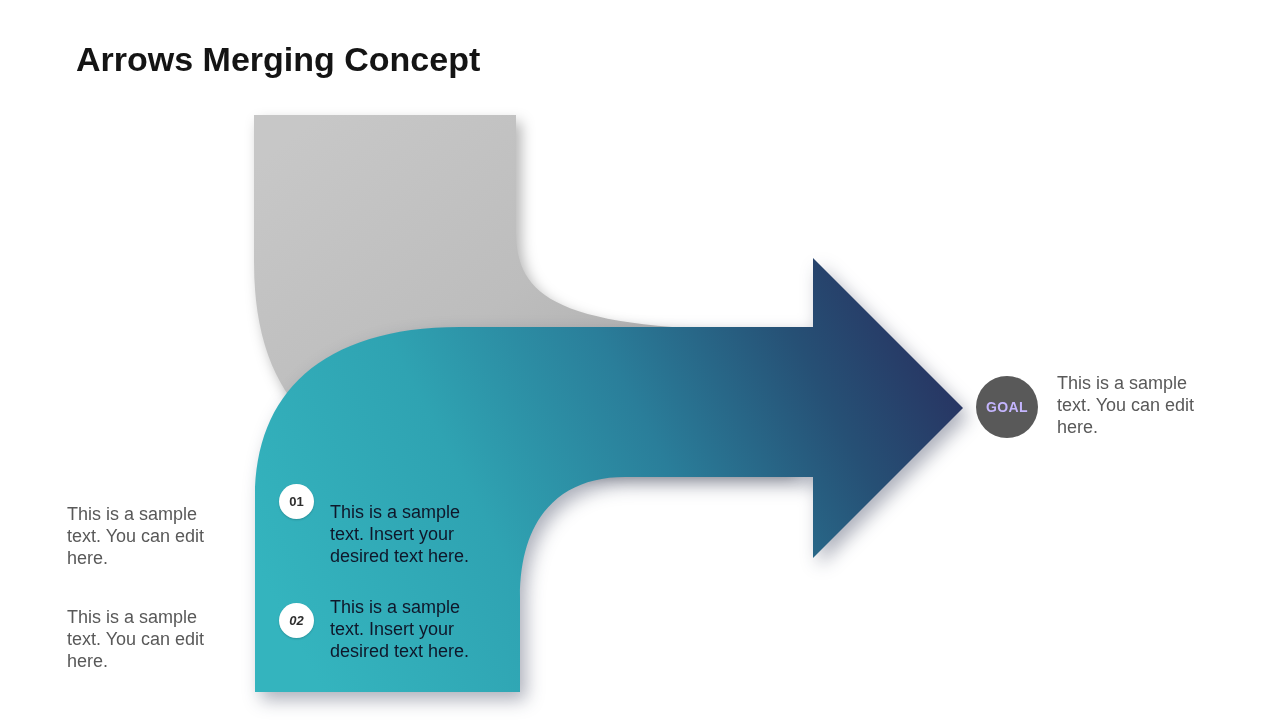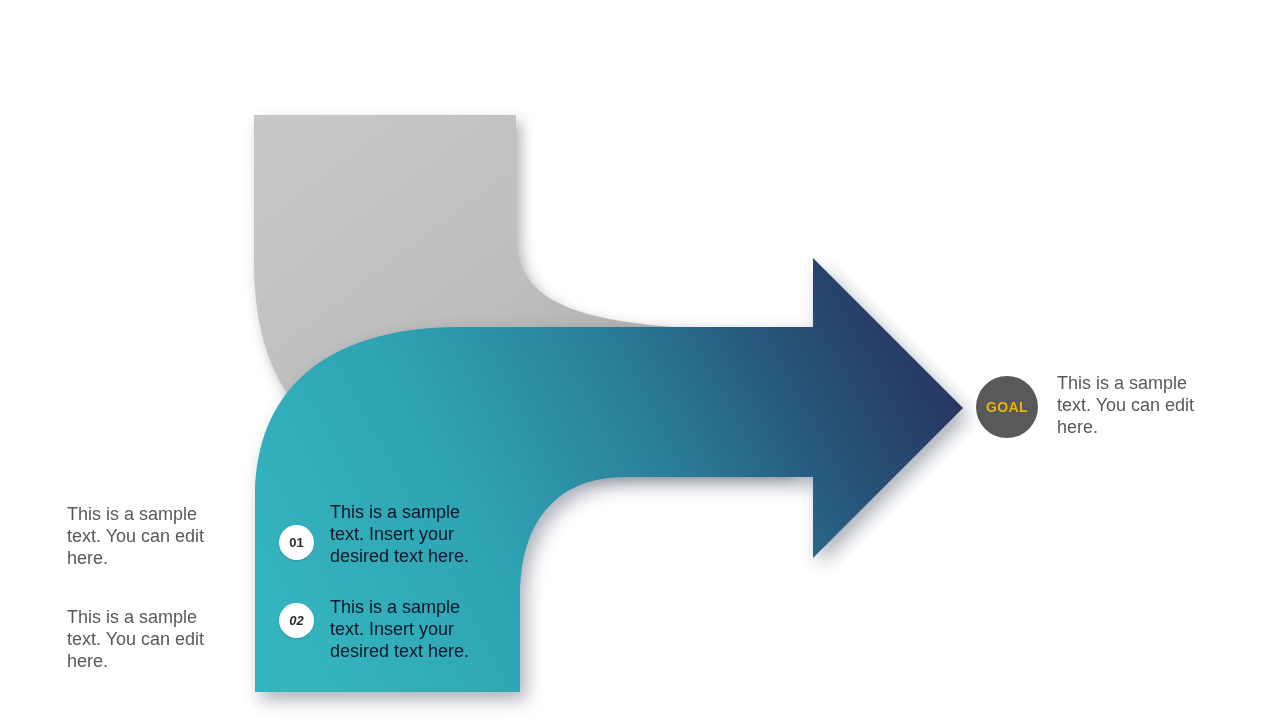--- a/index.html
+++ b/index.html
@@ -11,28 +11,28 @@
   .teal-arrow{filter:drop-shadow(6px 8px 9px rgba(20,30,60,0.35));}
   .title{position:absolute;left:76px;top:40px;font-size:34px;font-weight:600;
          color:#141414;letter-spacing:0;}
   .note{position:absolute;width:158px;font-size:18px;line-height:22px;color:#595959;}
   .note-1{left:67px;top:503px;}
   .note-2{left:67px;top:606px;}
   .step-badge{position:absolute;width:35px;height:35px;border-radius:50%;background:#ffffff;
               display:flex;align-items:center;justify-content:center;
               font-size:13px;font-weight:bold;color:#2e2e2e;
               box-shadow:0 1px 2px rgba(0,0,0,0.18);}
-  .badge-1{left:279px;top:525px;}
+  .badge-1{left:279px;top:484px;}
   .badge-2{left:279px;top:603px;font-style:italic;}
   .step-text{position:absolute;width:162px;font-size:18px;line-height:22px;color:#0f172a;}
   .step-text-1{left:330px;top:501px;}
   .step-text-2{left:330px;top:596px;}
   .goal-circle{position:absolute;left:976px;top:376px;width:62px;height:62px;border-radius:50%;
                background:#595959;display:flex;align-items:center;justify-content:center;
-               color:#eab308;font-size:14px;font-weight:bold;letter-spacing:0.4px;}
+               color:#c4b5fd;font-size:14px;font-weight:bold;letter-spacing:0.4px;}
   .goal-text{position:absolute;left:1057px;top:372px;width:160px;
              font-size:18px;line-height:22px;color:#595959;}
 </style>
 </head>
 <body>
 
 <div class="slide">
 
   <svg class="diagram" viewBox="0 0 1280 720" xmlns="http://www.w3.org/2000/svg">
     <defs>
@@ -58,20 +58,21 @@
     <path class="teal-arrow" fill="url(#tealGrad)" d="M 255,692 L 255,497
              C 255,395 320,327 460,327
              L 813,327 L 813,258
              L 963,408
              L 813,558 L 813,477
              L 625,477
              C 558,477 520,520 520,597
              L 520,692 Z"></path>
   </svg>
 
+  <div class="title">Arrows Merging Concept</div>
 
   <div class="note note-1">This is a sample text. You can edit here.</div>
   <div class="note note-2">This is a sample text. You can edit here.</div>
 
   <div class="step-badge badge-1">01</div>
   <div class="step-text step-text-1">This is a sample text. Insert your desired text here.</div>
 
   <div class="step-badge badge-2">02</div>
   <div class="step-text step-text-2">This is a sample text. Insert your desired text here.</div>
 

